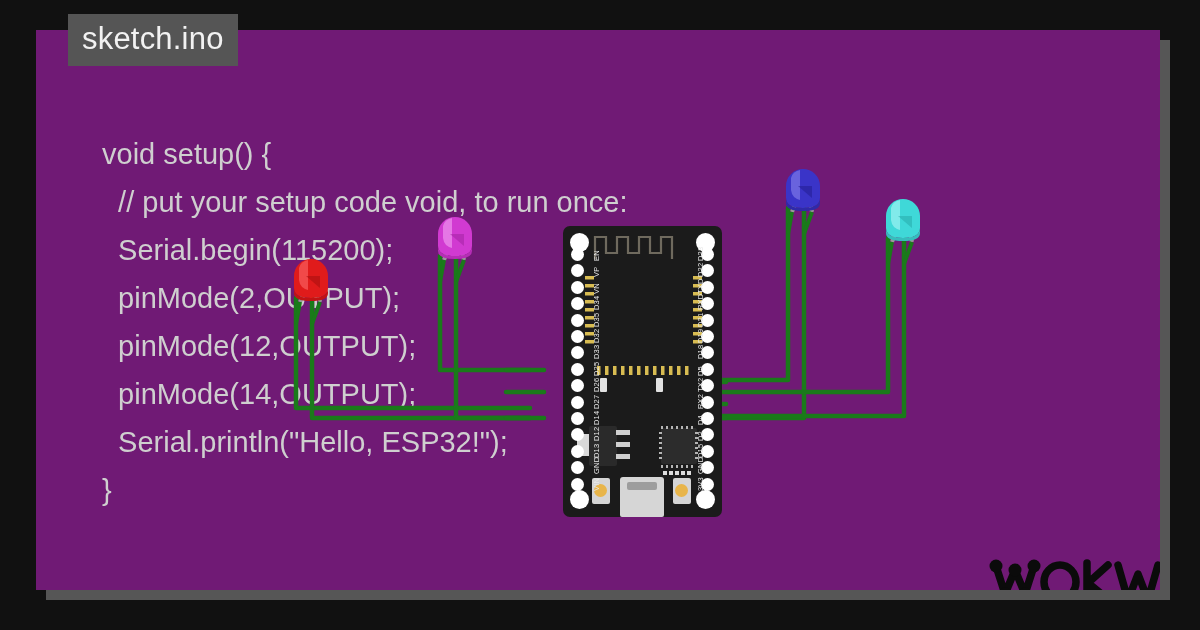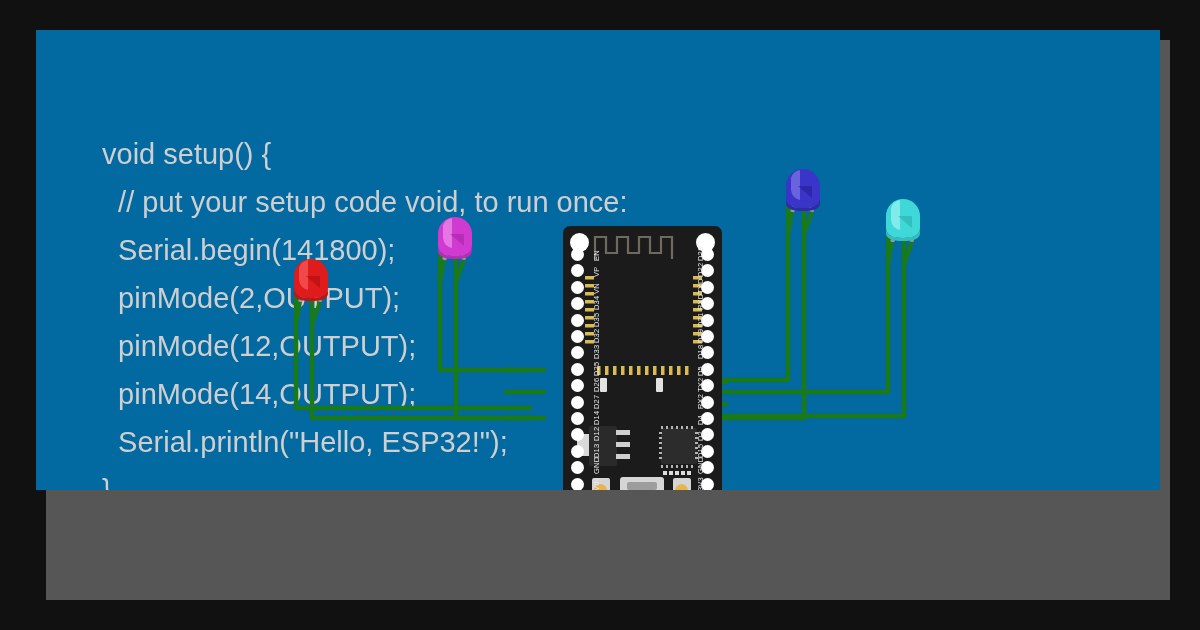--- a/index.html
+++ b/index.html
@@ -21,22 +21,22 @@
   .canvas-shadow {
     position: absolute;
     left: 46px; top: 40px;
     width: 1124px; height: 560px;
     background: #565656;
   }
   
   .canvas {
     position: absolute;
     left: 36px; top: 30px;
-    width: 1124px; height: 460px;
-    background: #0369a1;
+    width: 1124px; height: 560px;
+    background: #701a75;
     overflow: hidden;
   }
 
   
   .file-tab {
     position: absolute;
     left: 68px; top: 14px;
     background: #555555;
     color: #f2f2f2;
     font-size: 31px;
@@ -196,21 +196,21 @@
 </style>
 </head>
 <body>
 
 <div id="root">
 
   <div class="canvas-shadow"></div>
 
   <div class="canvas">
 
-    <div class="code" id="code-block"><div>void setup() {</div><div>  // put your setup code void, to run once:</div><div>  Serial.begin(141800);</div><div>  pinMode(2,OUTPUT);</div><div>  pinMode(12,OUTPUT);</div><div>  pinMode(14,OUTPUT);</div><div>  Serial.println("Hello, ESP32!");</div><div>}</div><div>&nbsp;</div></div>
+    <div class="code" id="code-block"><div>void setup() {</div><div>  // put your setup code void, to run once:</div><div>  Serial.begin(115200);</div><div>  pinMode(2,OUTPUT);</div><div>  pinMode(12,OUTPUT);</div><div>  pinMode(14,OUTPUT);</div><div>  Serial.println("Hello, ESP32!");</div><div>}</div><div>&nbsp;</div></div>
 
     <svg class="wires" viewBox="0 0 1124 560" width="1124" height="560">
       <g fill="none" stroke="#1a7a1a" stroke-width="4.5" stroke-linecap="round" stroke-linejoin="round">
 
         <path d="M 260 268 L 260 378 L 494 378"></path>
         <path d="M 276 268 L 276 388 L 494 388"></path>
 
         <path d="M 404 226 L 404 340 L 494 340"></path>
         <path d="M 420 226 L 420 388 L 494 388"></path>
 
@@ -484,14 +484,15 @@
         <circle cx="27" cy="24" r="6.5"></circle>
         <circle cx="46" cy="20" r="6.5"></circle>
         <circle cx="17" cy="48" r="6.5"></circle>
         <circle cx="37" cy="48" r="6.5"></circle>
         <circle cx="186" cy="15" r="6.5"></circle>
       </g>
     </svg>
 
   </div>
 
+  <div class="file-tab">sketch.ino</div>
 
 </div>
 
 </body></html>

